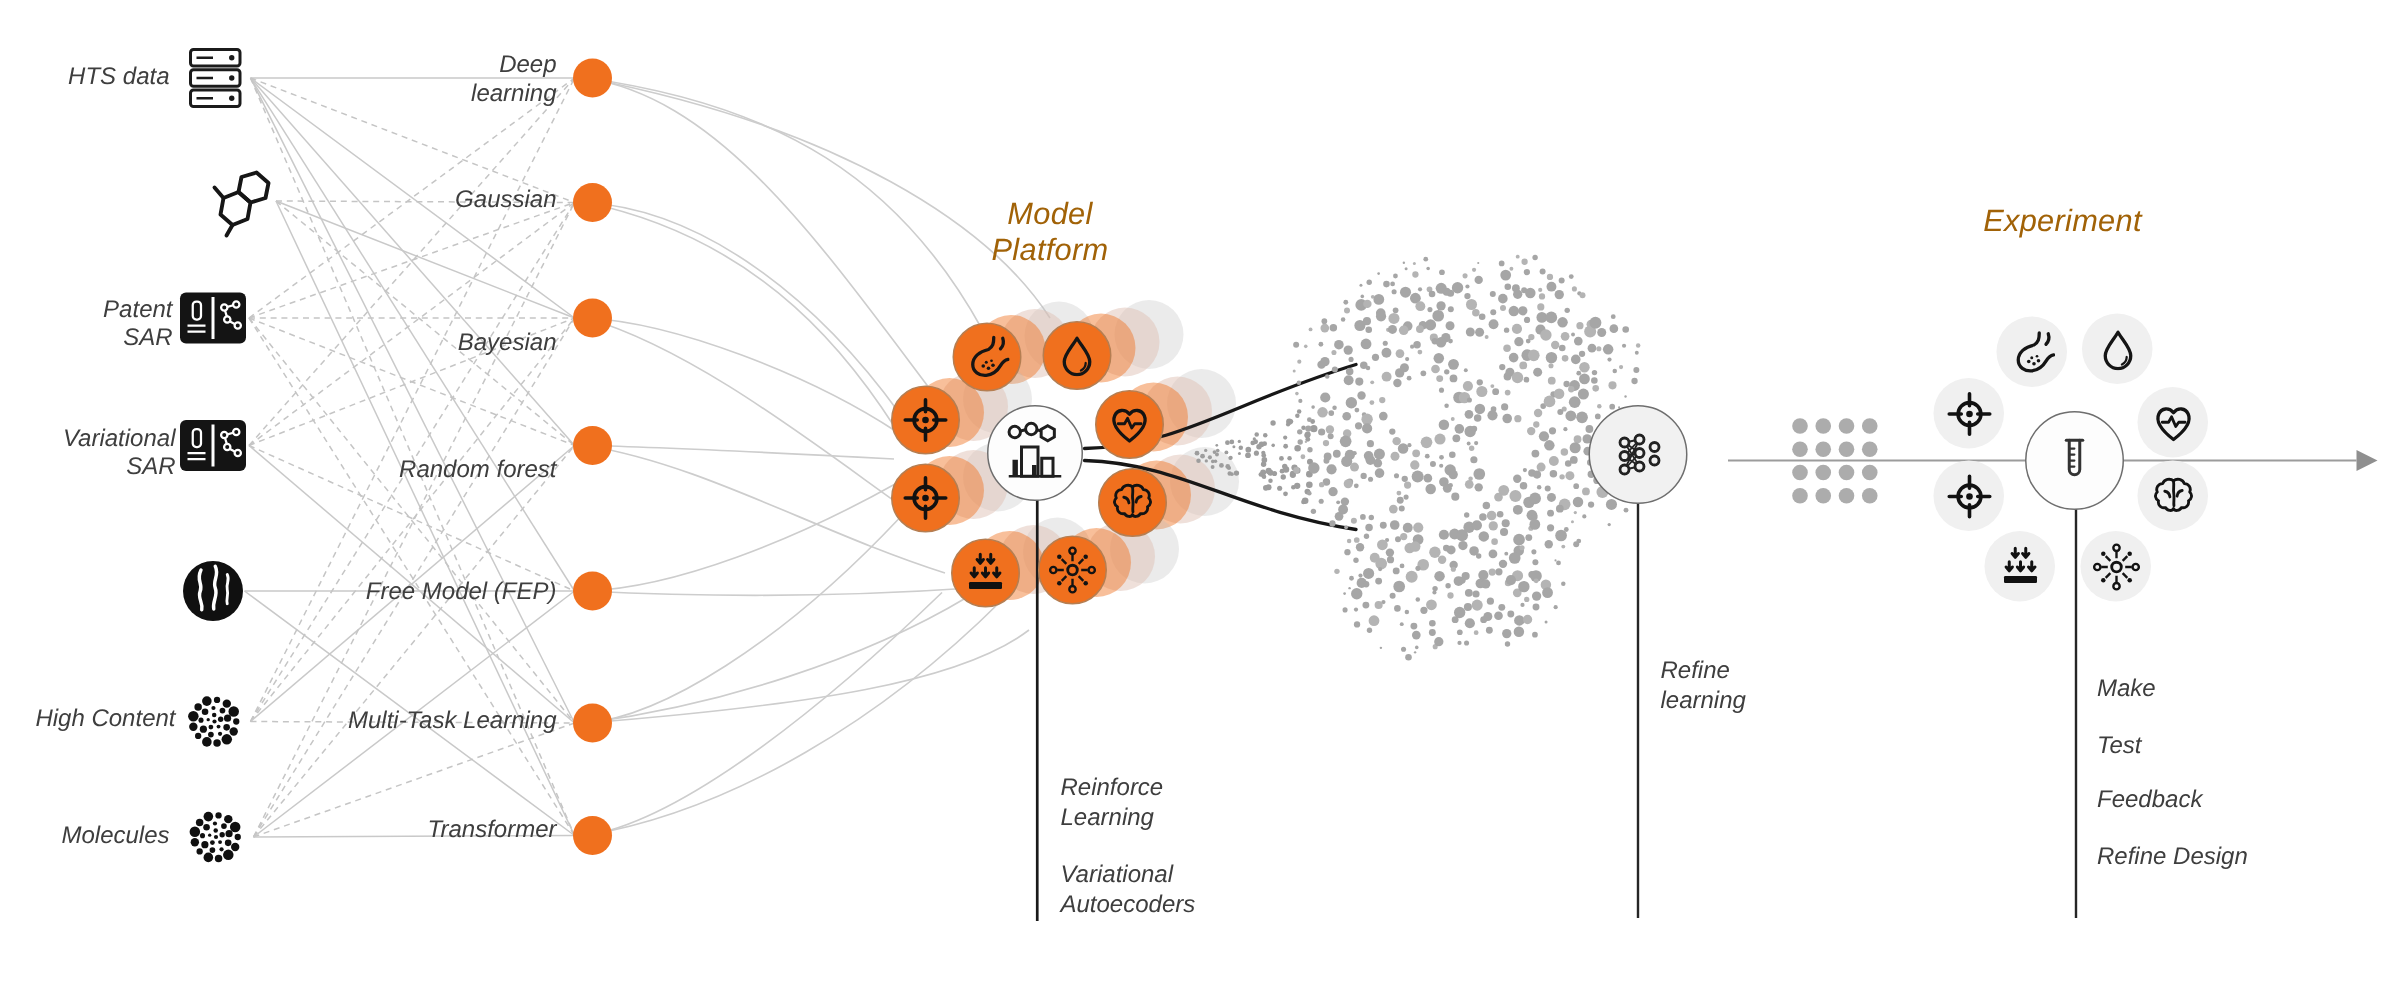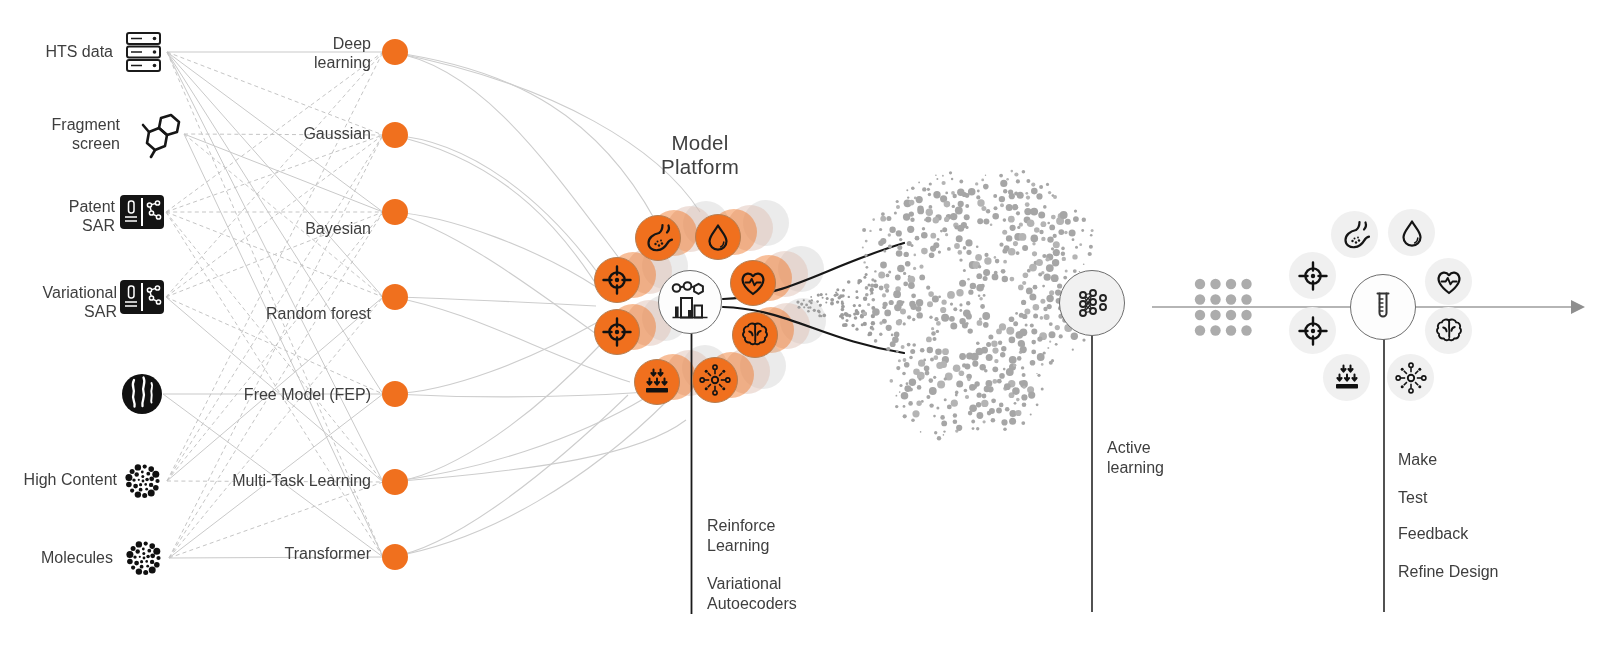--- a/index.html
+++ b/index.html
@@ -1,23 +1,23 @@
 <!DOCTYPE html>
 <html><head>
 <meta charset="utf-8">
 <style>
   html,body{margin:0;padding:0;background:#fff;}
   .canvas{position:relative;width:1600px;height:665px;background:#fff;overflow:hidden;
-          font-family:"Liberation Sans",sans-serif;color:#3e3e3e;}
+          font-family:"Liberation Sans",sans-serif;color:#3e3e3e;font-style:italic;}
   #decor{position:absolute;left:0;top:0;}
   .label{position:absolute;font-size:16px;line-height:19px;white-space:pre-line;color:#3e3e3e;}
   .lh185{line-height:18.5px;}
   .r{text-align:right;}
   .title{position:absolute;font-size:20.5px;line-height:24px;text-align:center;white-space:pre-line;
-         color:#404040;letter-spacing:.2px;}
+         color:#a16207;letter-spacing:.2px;}
   .node{position:absolute;border-radius:50%;display:flex;align-items:center;justify-content:center;box-sizing:border-box;}
   .node.orange{background:#F0701E;border:1px solid #b57e52;}
   .node.lgray{background:#F0F0F0;}
   .node.hub{background:#FDFDFD;border:1.6px solid #6e6e6e;}
   .node.hub2{background:#F1F1F1;border:1.6px solid #6e6e6e;}
   .mdot{position:absolute;width:26px;height:26px;border-radius:50%;background:#F0701E;}
   .icon-holder{position:absolute;display:flex;align-items:center;justify-content:center;}
   svg{display:block;}
 </style>
 </head>
@@ -834,22 +834,20 @@
         </g>
   <path d="M11 9.5 h11 M11 23 h11 M11 36.5 h11" stroke="#1b1b1b" stroke-width="1.7"></path>
   <g fill="#1b1b1b">
           <circle cx="34.5" cy="9.5" r="1.8"></circle>
           <circle cx="34.5" cy="23" r="1.8"></circle>
           <circle cx="34.5" cy="36.5" r="1.8"></circle>
         </g>
       </svg>
     </div>
 
-  <div class="label lh185 r" style="left:0px;top:116px;width:120px">Fragment
-screen</div>
   <div class="icon-holder" style="left:131px;top:108px;width:52px;height:52px">
       <svg width="52" height="52" viewBox="0 0 52 52" fill="none">
         <g stroke="#161616" stroke-width="2.6" stroke-linejoin="round" stroke-linecap="round">
   <path d="M30 10 L40 7 L48 14 L46 24 L36 27 L28 20 Z"></path>
           <path d="M28 20 L36 27 L34 38 L24 42 L16 35 L18 24 Z"></path>
   <path d="M18 24 L12 17"></path>
           <path d="M24 42 L20 49"></path>
         </g>
       </svg>
     </div>
@@ -1115,23 +1113,24 @@
         <circle cx="9" cy="10" r="3" fill="#F1F1F1" stroke="#222" stroke-width="1.9"></circle>
         <circle cx="9" cy="19" r="3" fill="#F1F1F1" stroke="#222" stroke-width="1.9"></circle>
         <circle cx="9" cy="28" r="3" fill="#F1F1F1" stroke="#222" stroke-width="1.9"></circle>
         <circle cx="19" cy="8" r="3" fill="#F1F1F1" stroke="#222" stroke-width="1.9"></circle>
         <circle cx="19" cy="17" r="3" fill="#F1F1F1" stroke="#222" stroke-width="1.9"></circle>
         <circle cx="19" cy="26" r="3" fill="#F1F1F1" stroke="#222" stroke-width="1.9"></circle>
         <circle cx="29" cy="13" r="3" stroke="#222" stroke-width="1.9"></circle>
         <circle cx="29" cy="22" r="3" stroke="#222" stroke-width="1.9"></circle>
       </svg>
     </div>
-  <div class="label" style="left:1107px;top:438px;width:100px;line-height:19.5px">Active
+  <div class="label" style="left:1107px;top:438px;width:100px;line-height:19.5px">Refine
 learning</div>
 
+  <div class="title" style="left:1275px;top:136px;width:200px">Experiment</div>
 
   <div class="node lgray" style="left:1331px;top:211px;width:47px;height:47px">
       <svg width="30" height="30" viewBox="0 0 30 30" fill="none">
         <g stroke="#151515" stroke-width="2.2" stroke-linecap="round">
   <path d="M19.5 2 c0 4 -0.5 6 -3.5 8 c-6 1.2 -10.5 5 -10.5 10 c0 4.8 4.3 7.6 9 7.2 c4.8 -0.4 7.6 -3.2 9.6 -6.6 c1.4 -2.4 3 -3.6 5 -4"></path>
   <path d="M25.5 2.5 c1 3 0.5 5 -1.5 7"></path>
         </g>
   <g fill="#151515">
           <circle cx="12.5" cy="21" r="1.2"></circle>
           <circle cx="16" cy="22.5" r="1.2"></circle>

